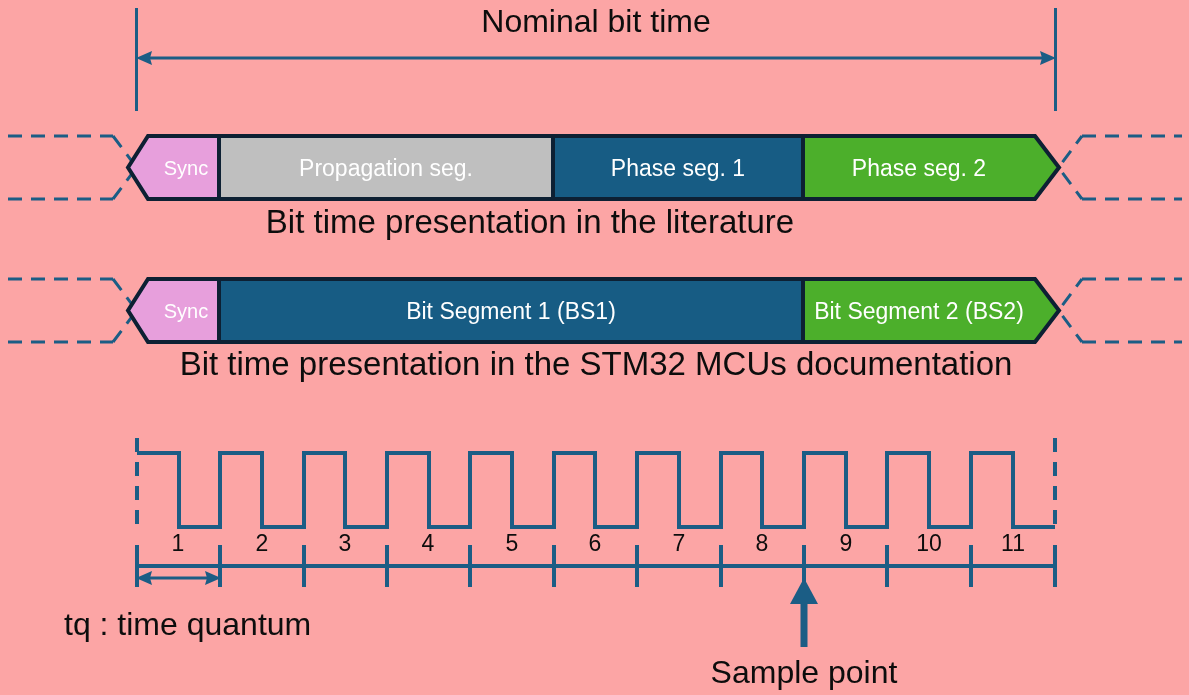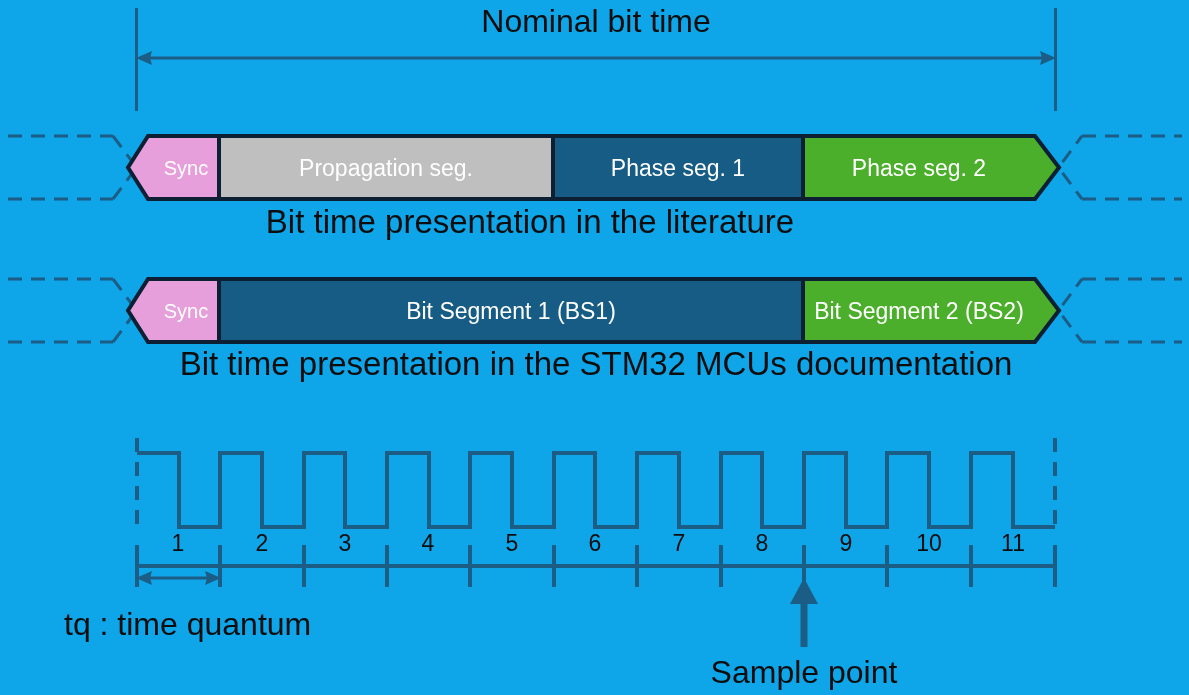--- a/index.html
+++ b/index.html
@@ -10,21 +10,21 @@
   }
   body {
     font-family: "Liberation Sans", sans-serif;
     color: #000000;
   }
   #stage {
     position: relative;
     width: 1189px;
     height: 695px;
     overflow: hidden;
-    background: #0ea5e9;
+    background: #fca5a5;
   }
   #stage svg {
     position: absolute;
     left: 0;
     top: 0;
   }
   .seg-label {
     fill: #ffffff;
     font-family: "Liberation Sans", sans-serif;
     font-size: 23px;

